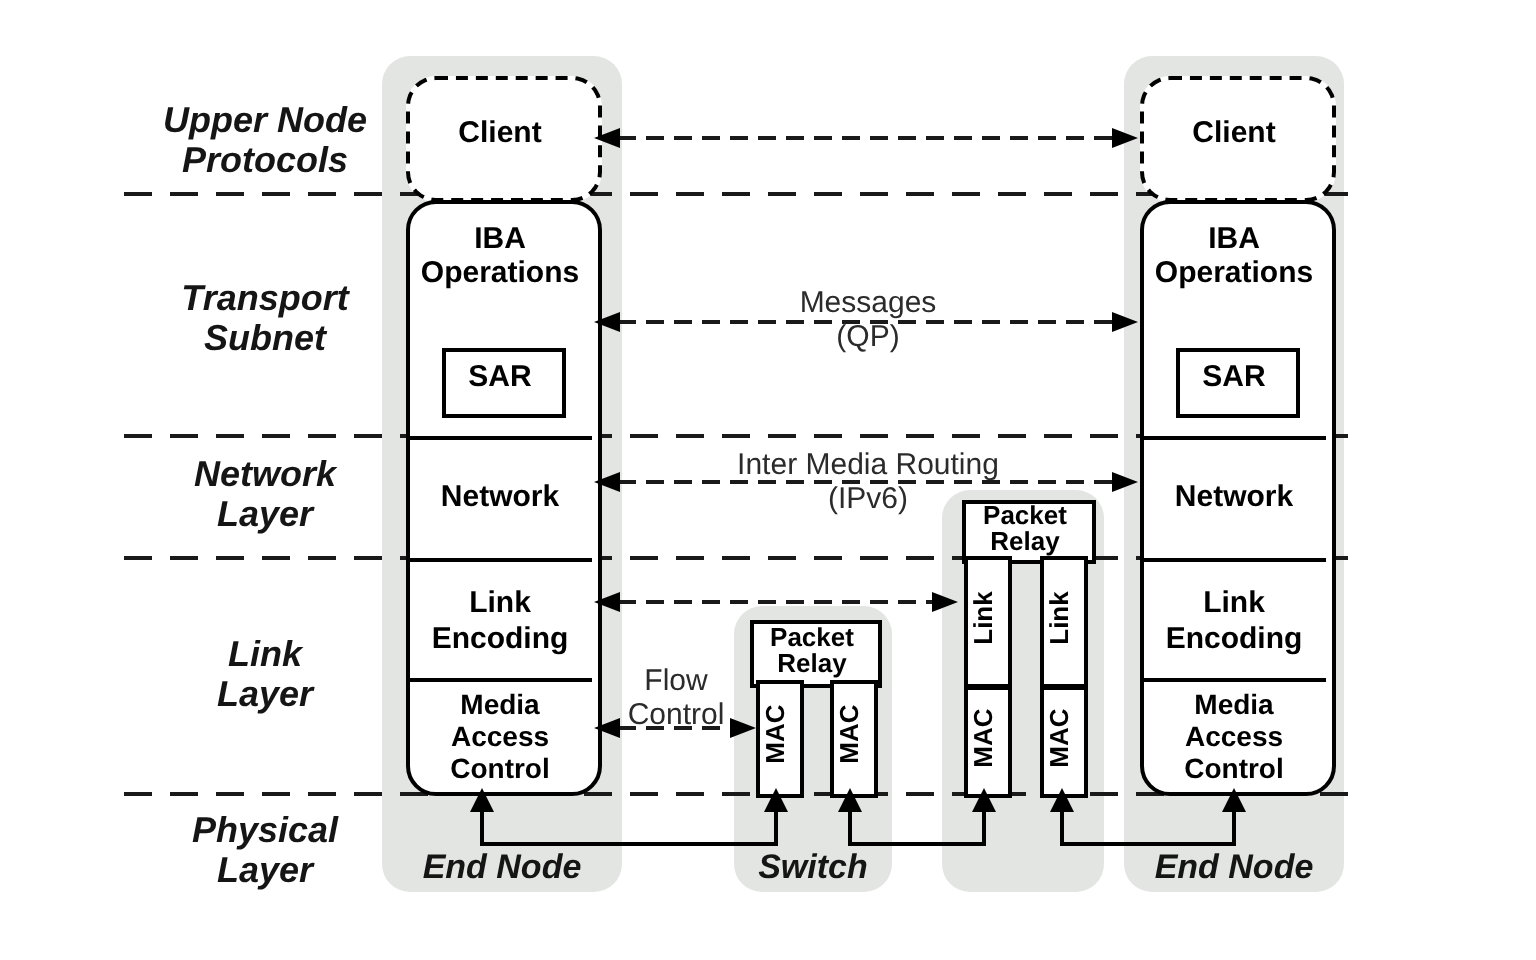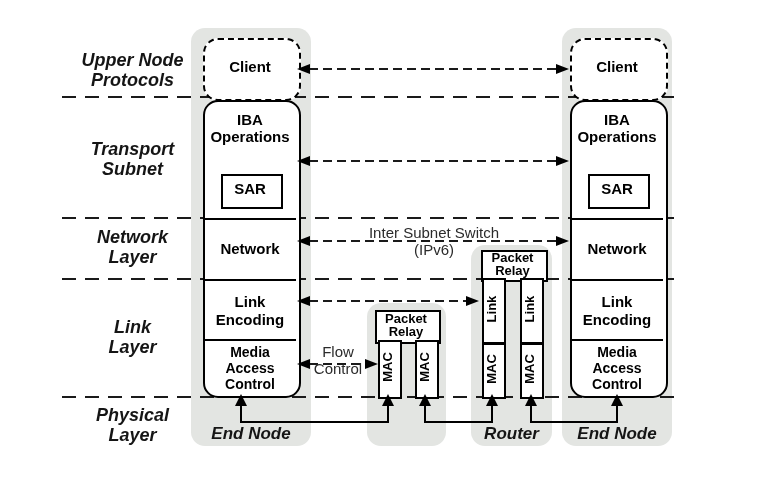--- a/index.html
+++ b/index.html
@@ -106,56 +106,58 @@
 Control</div>
   <div class="caption" style="left:562px;width:110px;">End Node</div>
 
   <div class="box" style="left:375px;top:310px;width:62px;height:30px;"></div>
   <div class="blbl f13" style="left:375px;top:312px;width:62px;">Packet
 Relay</div>
   <div class="box" style="left:378px;top:340px;width:20px;height:55px;"></div>
   <div class="box" style="left:415px;top:340px;width:20px;height:55px;"></div>
   <div class="vlbl" style="left:360px;top:359px;">MAC</div>
   <div class="vlbl" style="left:397px;top:359px;">MAC</div>
+  <div class="caption" style="left:367px;width:79px;">Switch</div>
 
   <div class="box" style="left:481px;top:250px;width:63px;height:28px;"></div>
   <div class="blbl f13" style="left:481px;top:251px;width:63px;">Packet
 Relay</div>
   <div class="box" style="left:482px;top:278px;width:20px;height:62px;"></div>
   <div class="box" style="left:520px;top:278px;width:20px;height:62px;"></div>
   <div class="vlbl" style="left:464px;top:301px;">Link</div>
   <div class="vlbl" style="left:502px;top:301px;">Link</div>
   <div class="box" style="left:482px;top:343px;width:20px;height:52px;"></div>
   <div class="box" style="left:520px;top:343px;width:20px;height:52px;"></div>
   <div class="vlbl" style="left:464px;top:361px;">MAC</div>
   <div class="vlbl" style="left:502px;top:361px;">MAC</div>
-  <div class="caption" style="left:471px;width:81px;">Router</div>
 
   <div class="dashline" style="left:309px;top:68px;width:248px;"></div>
   <div class="tri-l" style="left:297px;top:64px;"></div>
   <div class="tri-r" style="left:556px;top:64px;"></div>
 
   <div class="dashline" style="left:309px;top:160px;width:248px;"></div>
   <div class="tri-l" style="left:297px;top:156px;"></div>
   <div class="tri-r" style="left:556px;top:156px;"></div>
+  <div class="alabel" style="left:384px;top:143px;width:100px;">Messages
+(QP)</div>
 
   <div class="dashline" style="left:309px;top:240px;width:248px;"></div>
   <div class="tri-l" style="left:297px;top:236px;"></div>
   <div class="tri-r" style="left:556px;top:236px;"></div>
-  <div class="alabel" style="left:353px;top:224px;width:162px;">Inter Subnet Switch
+  <div class="alabel" style="left:353px;top:224px;width:162px;">Inter Media Routing
 (IPv6)</div>
 
   <div class="dashline" style="left:309px;top:300px;width:158px;"></div>
   <div class="tri-l" style="left:297px;top:296px;"></div>
   <div class="tri-r" style="left:466px;top:296px;"></div>
 
   <div class="dashline" style="left:309px;top:363px;width:57px;"></div>
   <div class="tri-l" style="left:297px;top:359px;"></div>
   <div class="tri-r" style="left:365px;top:359px;"></div>
-  <div class="alabel" style="left:300px;top:343px;width:76px;">Flow
+  <div class="alabel" style="left:300px;top:332px;width:76px;">Flow
 Control</div>
 
   <div class="tri-u" style="left:235px;top:394px;"></div>
   <div class="tri-u" style="left:382px;top:394px;"></div>
   <div class="tri-u" style="left:419px;top:394px;"></div>
   <div class="tri-u" style="left:486px;top:394px;"></div>
   <div class="tri-u" style="left:525px;top:394px;"></div>
   <div class="tri-u" style="left:611px;top:394px;"></div>
 
   <div class="solidline" style="left:240px;top:405px;width:2px;height:18px;"></div>

